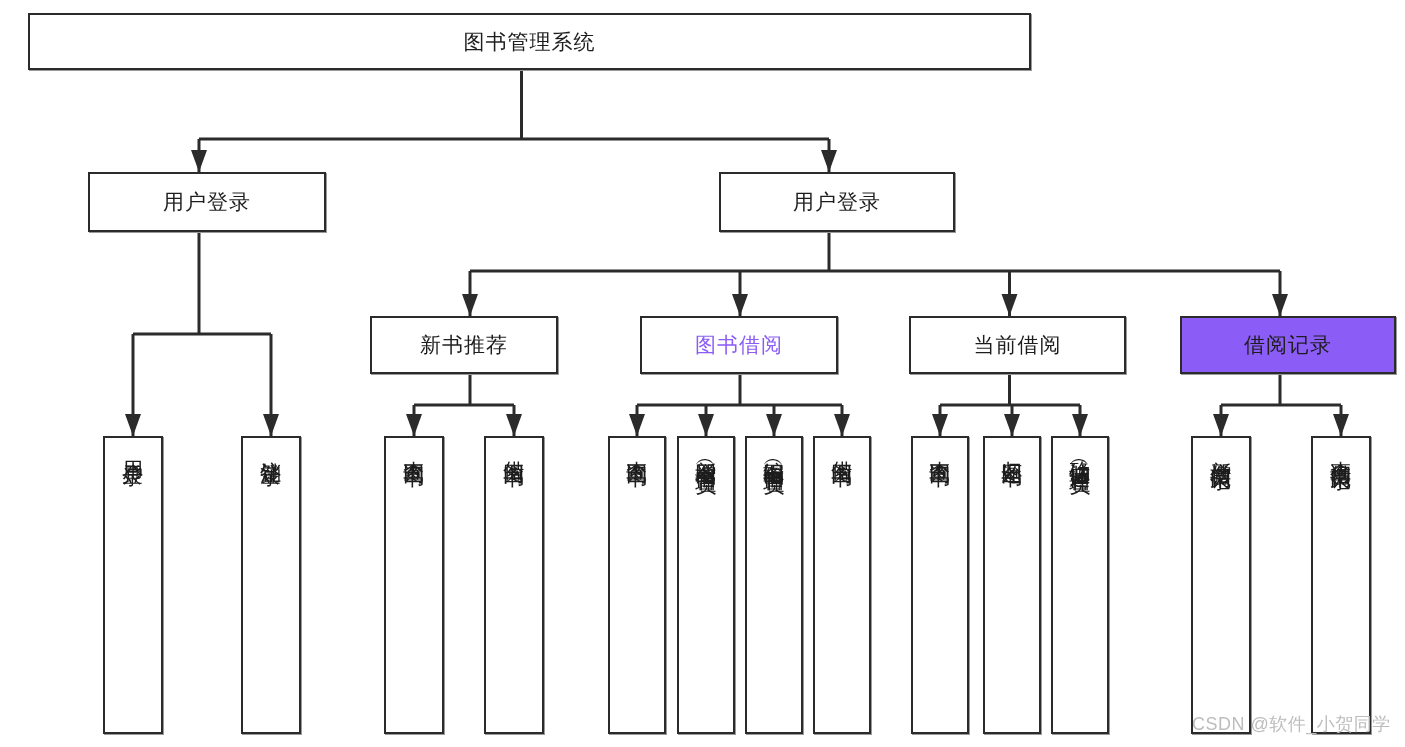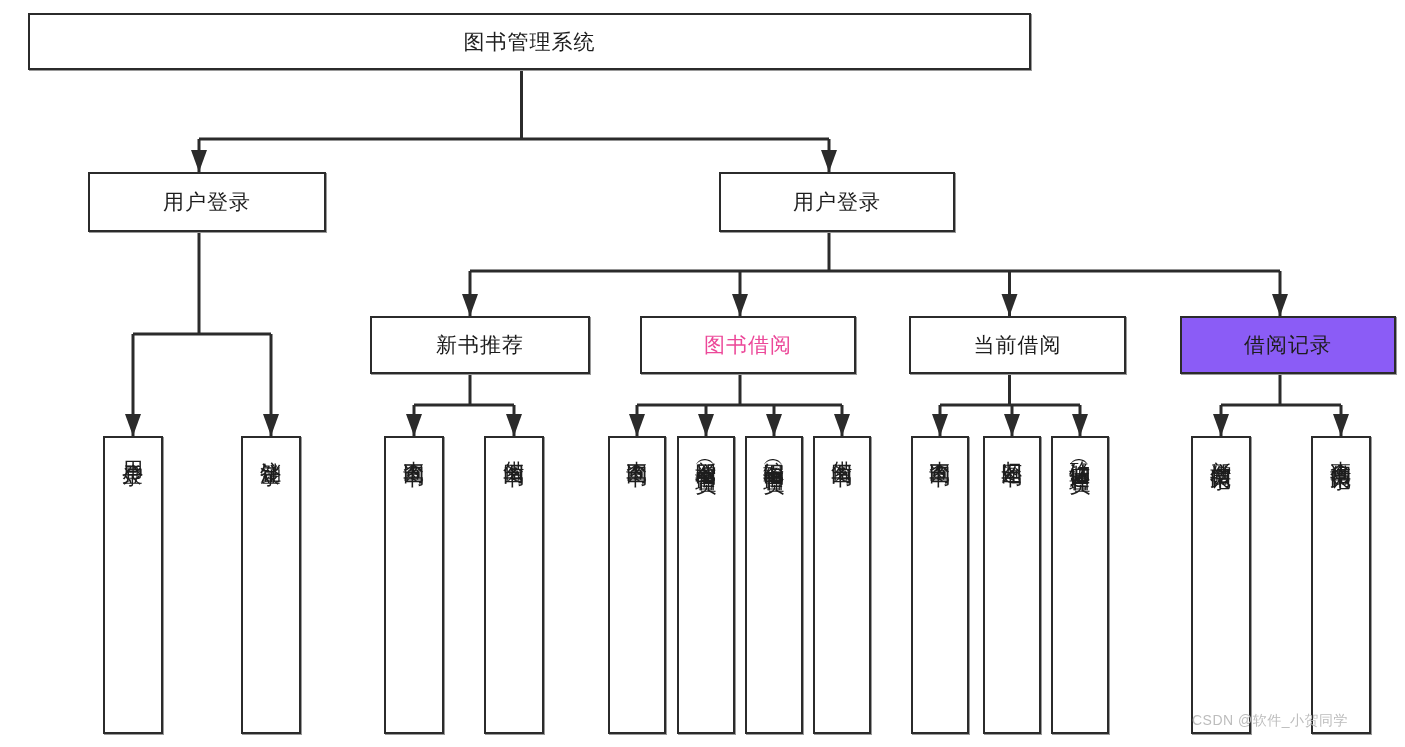--- a/index.html
+++ b/index.html
@@ -51,21 +51,21 @@
   .node.vertical .vtext {
     writing-mode: vertical-rl;
     text-orientation: upright;
     font-size: 21px;
     line-height: 1.12;
     letter-spacing: 2px;
     white-space: nowrap;
   }
   .watermark {
     position: absolute;
-    font-size: 14px;
+    font-size: 18px;
     color: #bdbdbd;
     white-space: nowrap;
     letter-spacing: 0.5px;
   }
 </style>
 </head>
 <body>
 
 <div id="diagram-root">
   <svg id="edge-layer" width="1405" height="747" viewBox="0 0 1405 747">
@@ -125,24 +125,24 @@
   <div id="node-layer">
       <div class="node horizontal" style="left: 20px; top: 13px; width: 1003px; height: 57px; border-color: rgb(43, 43, 43); background: rgb(255, 255, 255); color: rgb(29, 29, 29);">
         <span class="htext">图书管理系统</span>
       </div>
       <div class="node horizontal" style="left: 80px; top: 172px; width: 238px; height: 60px; border-color: rgb(43, 43, 43); background: rgb(255, 255, 255); color: rgb(29, 29, 29);">
         <span class="htext">用户登录</span>
       </div>
       <div class="node horizontal" style="left: 711px; top: 172px; width: 236px; height: 60px; border-color: rgb(43, 43, 43); background: rgb(255, 255, 255); color: rgb(29, 29, 29);">
         <span class="htext">用户登录</span>
       </div>
-      <div class="node horizontal" style="left: 362px; top: 316px; width: 220px; height: 58px; border-color: rgb(43, 43, 43); background: rgb(255, 255, 255); color: rgb(29, 29, 29);">
+      <div class="node horizontal" style="left: 362px; top: 316px; width: 188px; height: 58px; border-color: rgb(43, 43, 43); background: rgb(255, 255, 255); color: rgb(29, 29, 29);">
         <span class="htext">新书推荐</span>
       </div>
-      <div class="node horizontal" style="left: 632px; top: 316px; width: 216px; height: 58px; border-color: rgb(43, 43, 43); background: rgb(255, 255, 255); color: #ec4899;">
+      <div class="node horizontal" style="left: 632px; top: 316px; width: 198px; height: 58px; border-color: rgb(43, 43, 43); background: rgb(255, 255, 255); color: #8b5cf6;">
         <span class="htext">图书借阅</span>
       </div>
       <div class="node horizontal" style="left: 901px; top: 316px; width: 217px; height: 58px; border-color: rgb(43, 43, 43); background: rgb(255, 255, 255); color: rgb(29, 29, 29); text-align: center;">
         <span class="htext">当前借阅</span>
       </div>
       <div class="node horizontal" style="left: 1172px; top: 316px; width: 216px; height: 58px; border-color: rgb(43, 43, 43); background: #8b5cf6; color: rgb(29, 29, 29);">
         <span class="htext">借阅记录</span>
       </div>
       <div class="node vertical" style="left: 103px; top: 436px; width: 60px; height: 298px; border-color: rgb(43, 43, 43); background: rgb(255, 255, 255); color: rgb(29, 29, 29);">
         <span class="vtext">用户登录</span>

